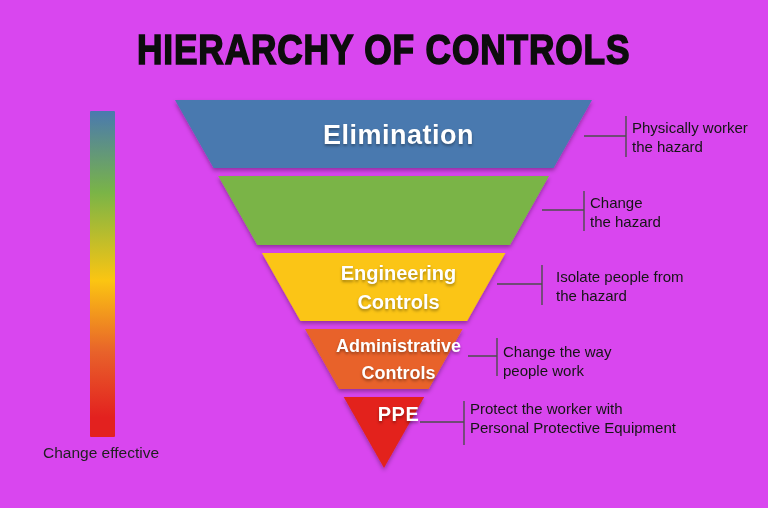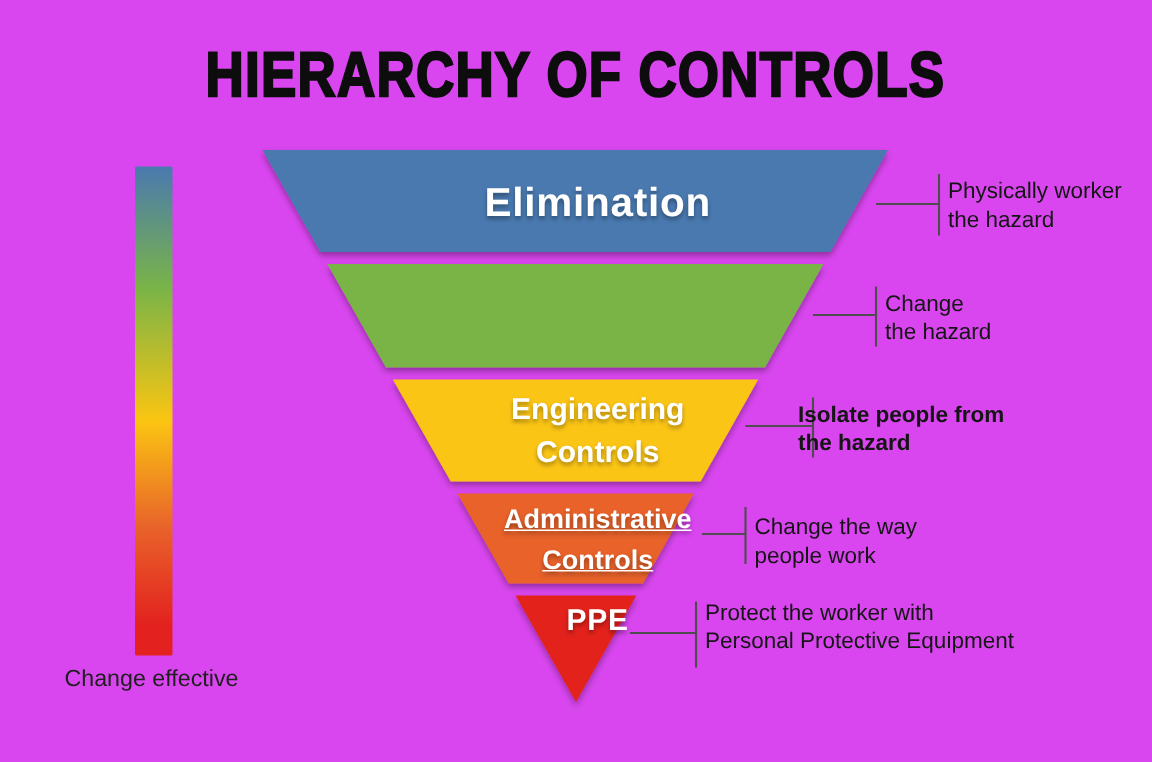--- a/index.html
+++ b/index.html
@@ -27,29 +27,29 @@
   }
   svg.funnel{position:absolute;left:0;top:0;}
   .band-label{
     position:absolute;left:0;right:0;text-align:center;color:#ffffff;
     font-weight:bold;text-shadow:0 2px 3px rgba(0,0,0,0.35);padding-left:29px;
   }
   .band-label span{display:block;}
   .band-1{top:119px;font-size:27px;line-height:32px;letter-spacing:0.5px;}
   .band-2{top:194px;font-size:27px;line-height:32px;letter-spacing:0.5px;}
   .band-3{top:259px;font-size:20px;line-height:29px;}
-  .band-4{top:333px;font-size:18px;line-height:27px;text-decoration:underline;}
+  .band-4{top:333px;font-size:18px;line-height:27px;}
   .band-5{top:404px;font-size:20px;line-height:20px;letter-spacing:0.5px;}
   .callout-text{
     position:absolute;font-size:15px;line-height:19px;color:#151515;white-space:nowrap;
   }
   .callout-text span{display:block;}
   .co-1{left:632px;top:118px;}
   .co-2{left:590px;top:193px;}
-  .co-3{left:532px;top:267px;font-weight:bold;}
+  .co-3{left:556px;top:267px;}
   .co-4{left:503px;top:342px;}
   .co-5{left:470px;top:399px;}
 </style>
 </head>
 <body>
 
 <div class="stage">
 
   <div class="title">
     <span class="squeeze">HIERARCHY OF CONTROLS</span>

